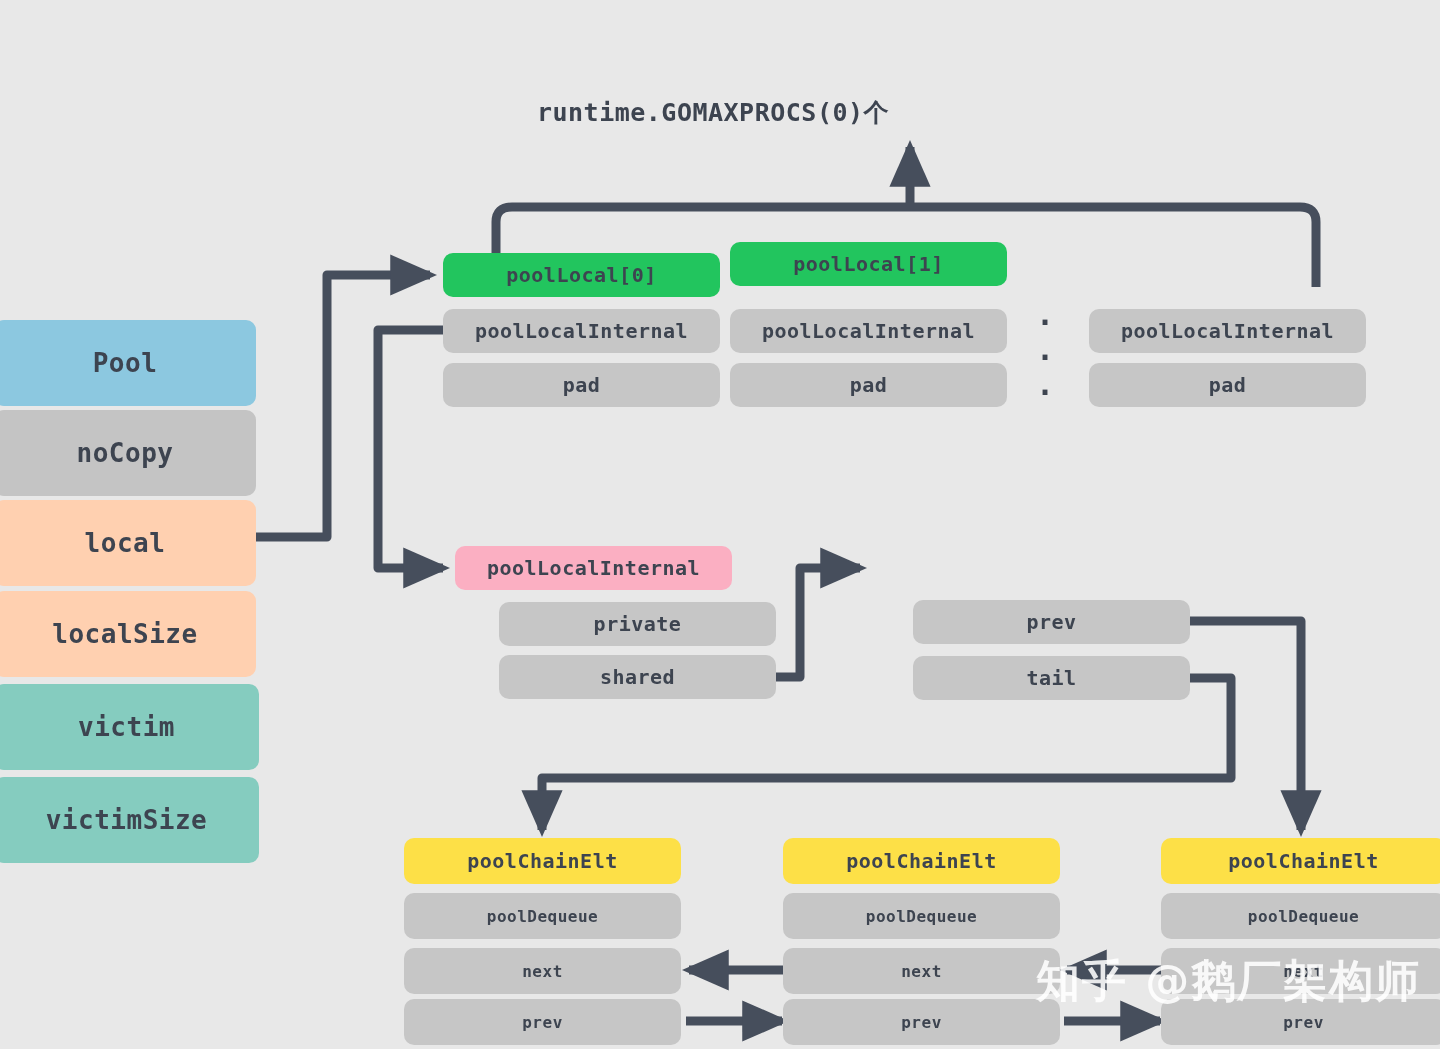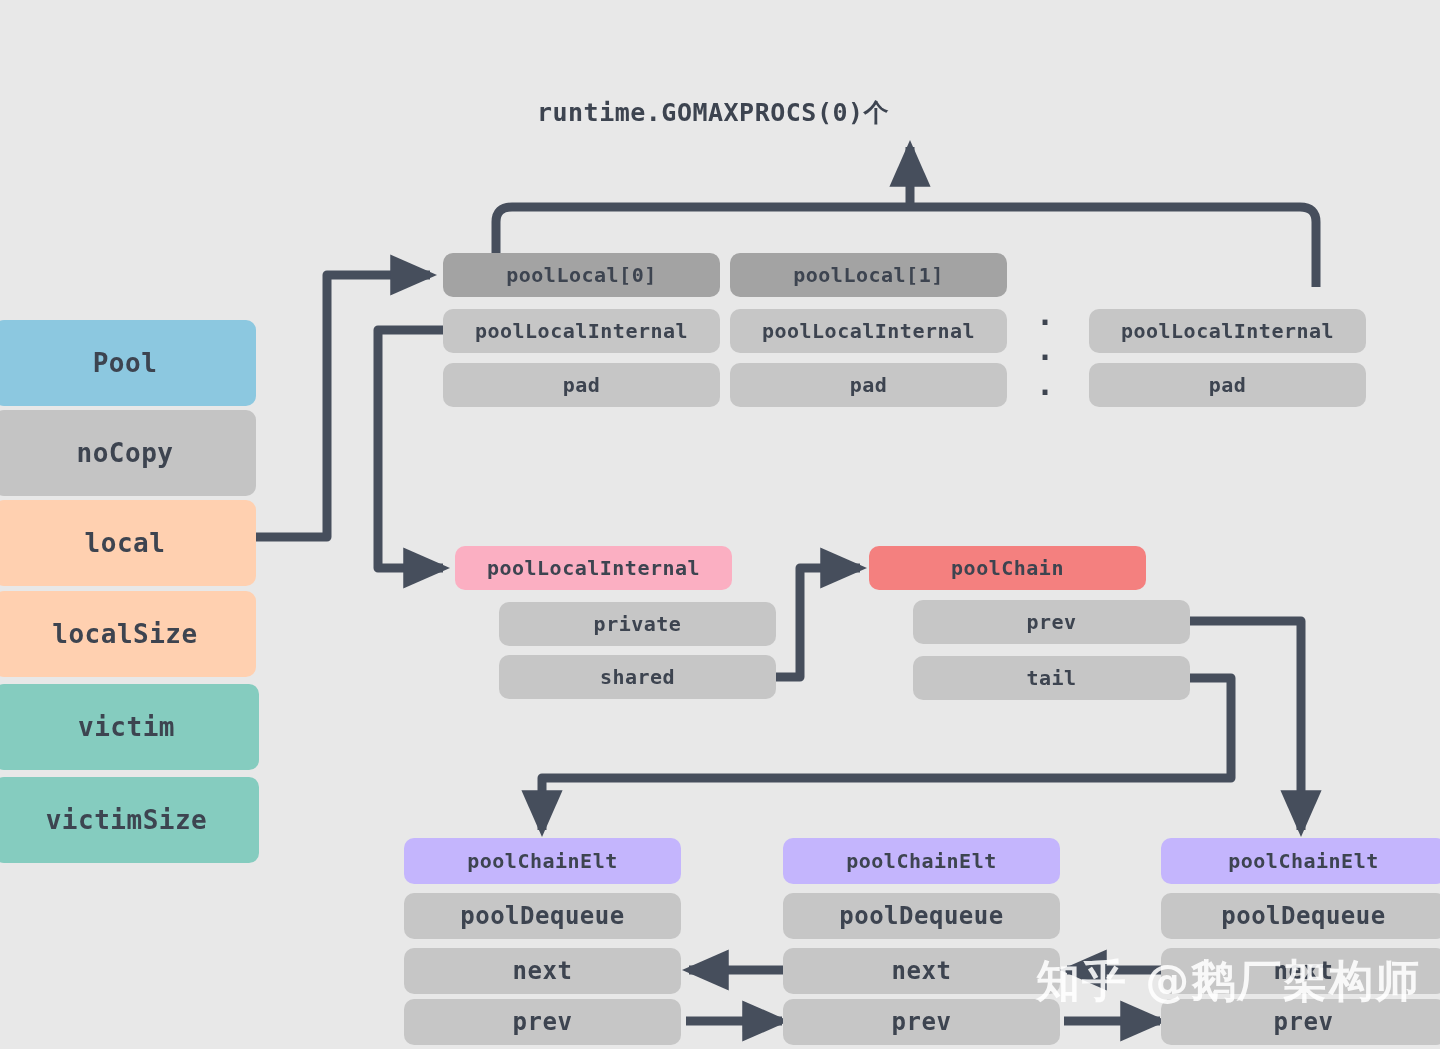--- a/index.html
+++ b/index.html
@@ -20,40 +20,40 @@
     font-weight:bold;
     color:#3d4450;
     letter-spacing:0.5px;
     white-space:nowrap;
   }
   
   .c-poolhdr   { background:#8cc8e0; }
   .c-grey      { background:#c4c4c4; }
   .c-orange    { background:#ffd0b0; }
   .c-teal      { background:#85ccbf; }
-  .c-localhdr  { background:#a3a3a3; }
+  .c-localhdr  { background:#22c55e; }
   .c-pink      { background:#fbafc2; }
   .c-red       { background:#f4807f; }
-  .c-green     { background:#c4b5fd; }
+  .c-green     { background:#fde047; }
   .c-greyfield { background:#c6c6c6; }
 
   
   .left-box{left:-6px;width:262px;height:86px;font-size:26px;}
 
   
   .pl-hdr{height:44px;font-size:20px;}
   .pl-row{height:44px;font-size:20px;font-weight:bold;}
 
   
   .mid-hdr{height:44px;font-size:20px;}
   .mid-row{height:44px;font-size:20px;margin-left:44px;}
 
   
   .pce-hdr{height:46px;font-size:20px;}
-  .pce-row{height:46px;font-size:24px;}
+  .pce-row{height:46px;font-size:16px;}
 
   #title{
     position:absolute;left:0;top:96px;width:1440px;
     text-align:center;
     font-size:25px;font-weight:bold;color:#3d4450;
     font-family:"DejaVu Sans Mono","Liberation Mono",monospace;
     letter-spacing:0.5px;
   }
   #title .shift{display:inline-block;transform:translateX(-7px);}
   #ellipsis{
@@ -114,34 +114,33 @@
   <div class="box left-box c-grey" style="top:410px;">noCopy</div>
   <div class="box left-box c-orange" style="top:500px;">local</div>
   <div class="box left-box c-orange" style="top:591px;">localSize</div>
   <div class="box left-box c-teal" style="top:684px;width:265px;">victim</div>
   <div class="box left-box c-teal" style="top:777px;width:265px;">victimSize</div>
 
   <div class="box pl-hdr c-localhdr" style="left:443px;top:253px;width:277px;">poolLocal[0]</div>
   <div class="box pl-row c-greyfield" style="left:443px;top:309px;width:277px;">poolLocalInternal</div>
   <div class="box pl-row c-greyfield" style="left:443px;top:363px;width:277px;">pad</div>
 
-  <div class="box pl-hdr c-localhdr" style="left:730px;top:253px;width:277px;">poolLocal[1]</div>
+  <div class="box pl-hdr c-localhdr" style="left:730px;top:242px;width:277px;">poolLocal[1]</div>
   <div class="box pl-row c-greyfield" style="left:730px;top:309px;width:277px;">poolLocalInternal</div>
   <div class="box pl-row c-greyfield" style="left:730px;top:363px;width:277px;">pad</div>
 
   <div id="ellipsis">· · ·</div>
 
   <div class="box pl-row c-greyfield" style="left:1089px;top:309px;width:277px;">poolLocalInternal</div>
   <div class="box pl-row c-greyfield" style="left:1089px;top:363px;width:277px;">pad</div>
 
   <div class="box mid-hdr c-pink" style="left:455px;top:546px;width:277px;">poolLocalInternal</div>
   <div class="box mid-row c-greyfield" style="left:455px;top:602px;width:277px;">private</div>
   <div class="box mid-row c-greyfield" style="left:455px;top:655px;width:277px;">shared</div>
 
-  <div class="box mid-hdr c-red" style="left:869px;top:546px;width:277px;">poolChain</div>
   <div class="box mid-row c-greyfield" style="left:869px;top:600px;width:277px;">prev</div>
   <div class="box mid-row c-greyfield" style="left:869px;top:656px;width:277px;text-align:right;">tail</div>
 
   <div class="box pce-hdr c-green" style="left:404px;top:838px;width:277px;">poolChainElt</div>
   <div class="box pce-row c-greyfield" style="left:404px;top:893px;width:277px;">poolDequeue</div>
   <div class="box pce-row c-greyfield" style="left:404px;top:948px;width:277px;">next</div>
   <div class="box pce-row c-greyfield" style="left:404px;top:999px;width:277px;">prev</div>
 
   <div class="box pce-hdr c-green" style="left:783px;top:838px;width:277px;">poolChainElt</div>
   <div class="box pce-row c-greyfield" style="left:783px;top:893px;width:277px;">poolDequeue</div>

